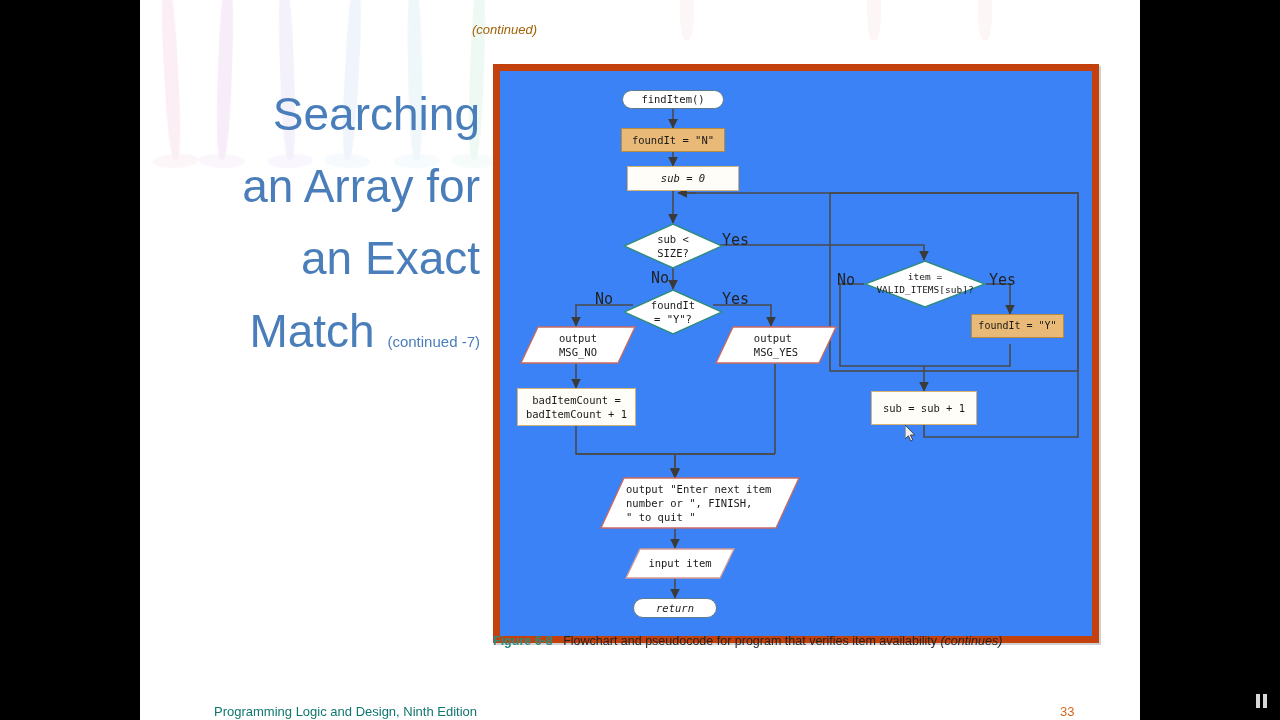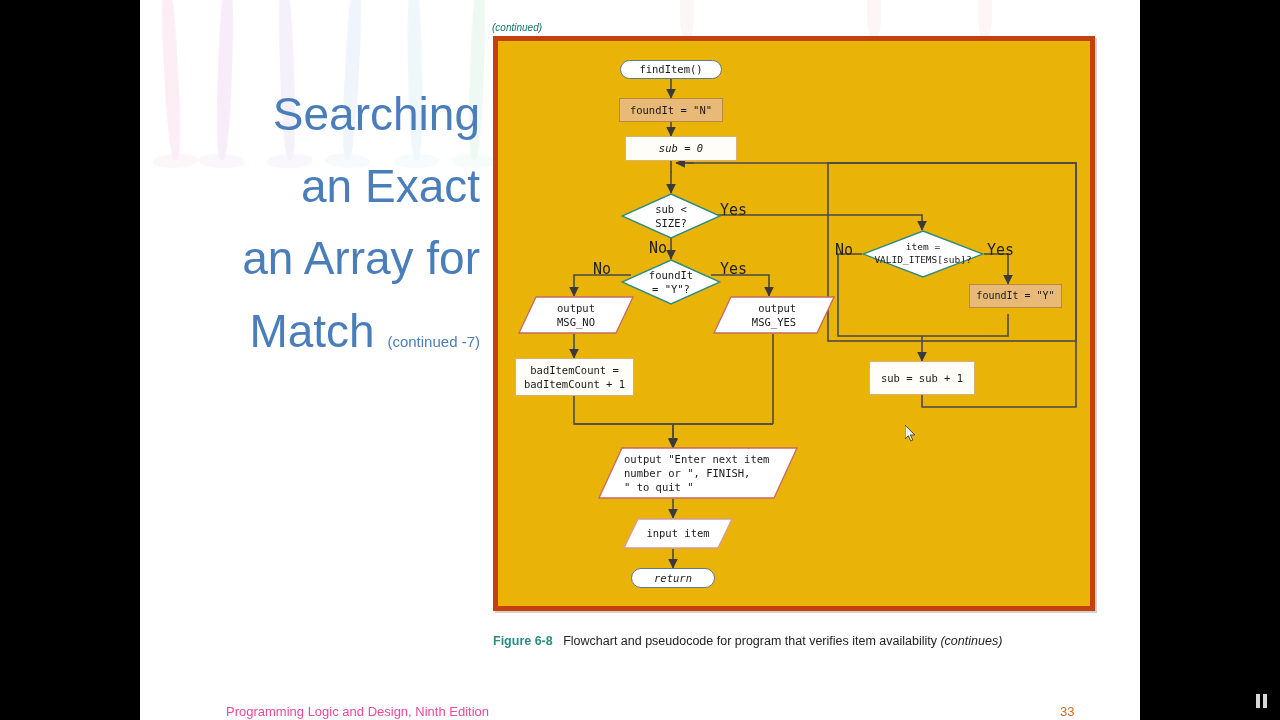--- a/index.html
+++ b/index.html
@@ -8,51 +8,51 @@
   .slide{position:absolute;left:140px;top:0;width:1000px;height:720px;background:#ffffff;overflow:hidden;}
 
   
   .deco{position:absolute;top:-20px;width:14px;height:180px;border-radius:40%;opacity:.30;filter:blur(0.4px);}
   .deco .foot{position:absolute;bottom:-8px;left:-16px;width:46px;height:14px;border-radius:50%;opacity:.6;}
 
   .title{position:absolute;left:10px;top:78px;width:330px;text-align:right;
          color:#4a7ebb;font-size:46px;line-height:1.57;font-weight:400;}
   .title .cont{font-size:15px;vertical-align:baseline;white-space:nowrap;}
 
-  .contlabel{position:absolute;left:352px;top:22px;font-size:10px;color:#0f766e;font-style:italic;}
-
-  .figframe{position:absolute;left:353px;top:36px;width:592px;height:565px;
-            background:#eab308;border:5px solid #c2410c;box-shadow:2px 2px 0 rgba(0,0,0,.18);}
+  .contlabel{position:absolute;left:332px;top:22px;font-size:13px;color:#a16207;font-style:italic;}
+
+  .figframe{position:absolute;left:353px;top:64px;width:592px;height:565px;
+            background:#3b82f6;border:7px solid #c2410c;box-shadow:2px 2px 0 rgba(0,0,0,.18);}
 
   
   .fc{position:absolute;inset:0;}
   .fc svg{position:absolute;left:0;top:0;}
 
   .node{position:absolute;box-sizing:border-box;display:flex;align-items:center;justify-content:center;
         font-family:"DejaVu Sans Mono","Liberation Mono",monospace;font-size:10.5px;color:#1a1a1a;
         line-height:1.35;text-align:center;white-space:pre;letter-spacing:0px;}
   .term{border:1.4px solid #5d7b8a;border-radius:14px;background:#fff;}
   .proc-fill{border:1.4px solid #b98a3c;background:#e8b977;}
   .proc{border:1.4px solid #d9b271;background:#fffdf7;}
   .io{position:absolute;}
   .io .label{position:absolute;inset:0;display:flex;align-items:center;justify-content:center;
              font-family:"DejaVu Sans Mono","Liberation Mono",monospace;font-size:10.5px;color:#1a1a1a;
-             line-height:1.35;white-space:pre;text-align:right;}
+             line-height:1.35;white-space:pre;text-align:left;}
   .dia{position:absolute;}
   .dia .label{position:absolute;inset:0;display:flex;align-items:center;justify-content:center;
               font-family:"DejaVu Sans Mono","Liberation Mono",monospace;font-size:10.5px;color:#1a1a1a;
               line-height:1.35;white-space:pre;text-align:center;}
   .br{position:absolute;font-family:"DejaVu Sans Mono","Liberation Mono",monospace;
       font-size:15px;color:#222;white-space:pre;}
 
   .caption{position:absolute;left:353px;top:634px;font-size:12.5px;color:#222;}
   .caption b{color:#2e8b80;font-weight:bold;}
   .caption i{font-style:italic;}
 
-  .footer{position:absolute;left:86px;top:704px;font-size:13px;color:#ec4899;}
+  .footer{position:absolute;left:74px;top:704px;font-size:13px;color:#0f766e;}
   .pageno{position:absolute;left:920px;top:704px;font-size:13px;color:#d2691e;}
 
   .cursor{position:absolute;left:905px;top:425px;width:12px;height:18px;}
 
   .ctrl{position:absolute;right:8px;bottom:8px;width:22px;height:22px;display:flex;align-items:center;
         justify-content:center;gap:3px;}
   .ctrl i{display:block;width:4px;height:14px;background:#d8d8d8;}
 </style>
 </head>
 <body>
@@ -77,22 +77,22 @@
       </div>
     <div class="deco" style="left:330px;background:#cdeedd;transform:rotate(2deg);">
         <span class="foot" style="background:#cdeedd;"></span>
       </div>
     <div class="deco" style="left:540px;background:#fadadd;opacity:.22;height:60px;"></div>
     <div class="deco" style="left:727px;background:#fadadd;opacity:.22;height:60px;"></div>
     <div class="deco" style="left:838px;background:#fadadd;opacity:.22;height:60px;"></div>
 
     <div class="title">
       <div>Searching</div>
+      <div>an Array for</div>
       <div>an Exact</div>
-      <div>an Array for</div>
       <div><span>Match</span> <span class="cont">(continued -7)</span></div>
     </div>
 
     <div class="contlabel">(continued)</div>
 
     <div class="figframe">
       <div class="fc">
 
         <svg width="592" height="565">
           <defs>

